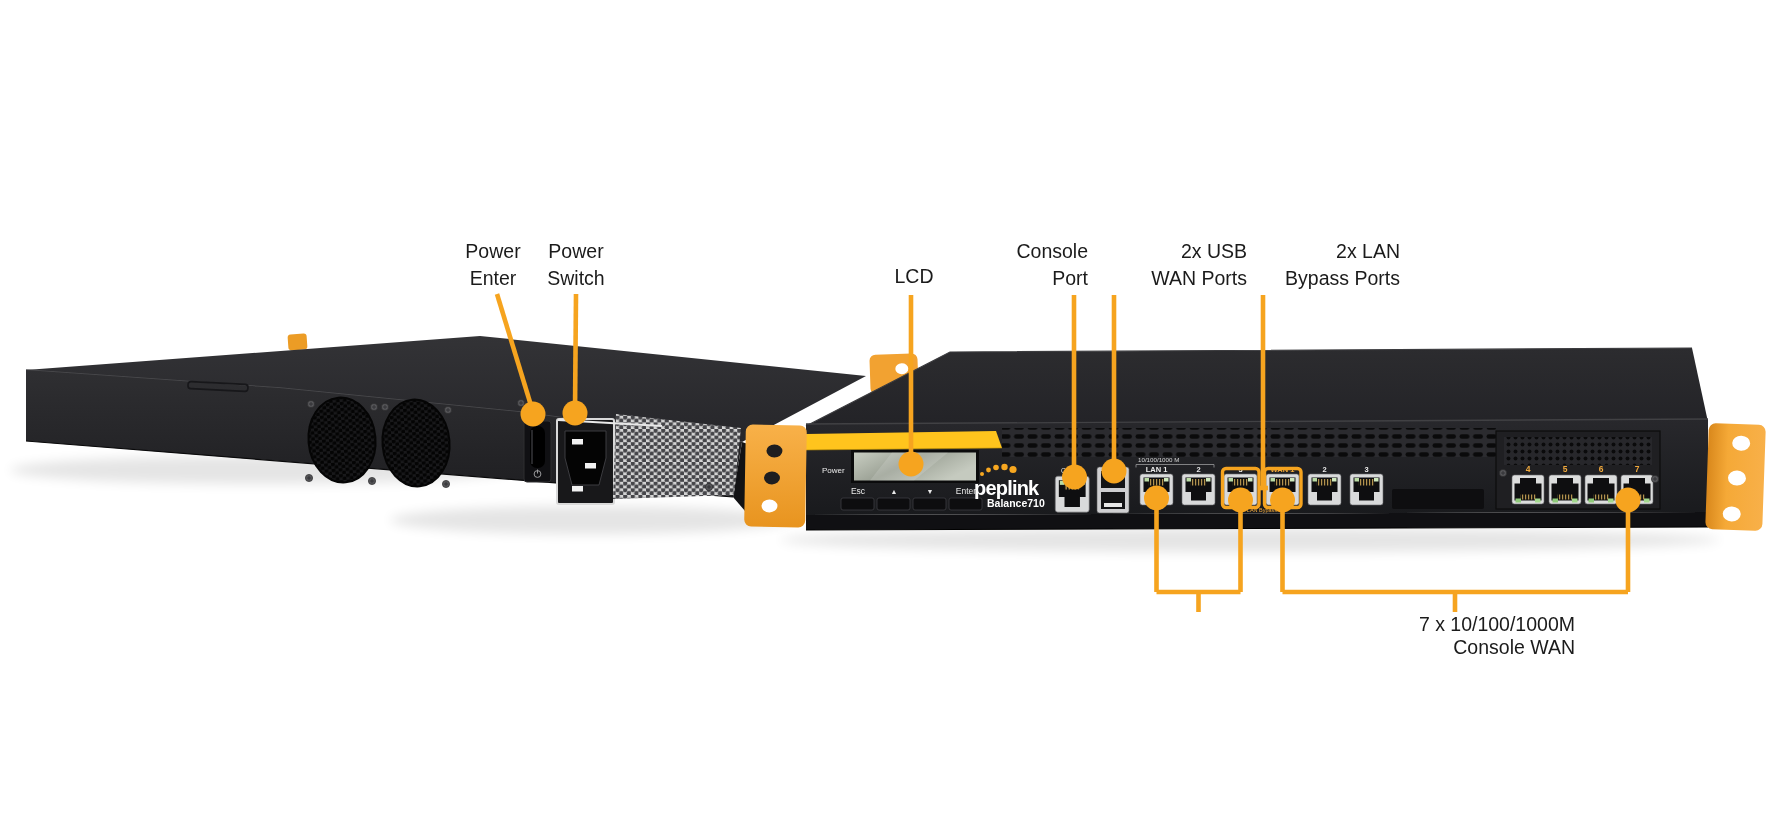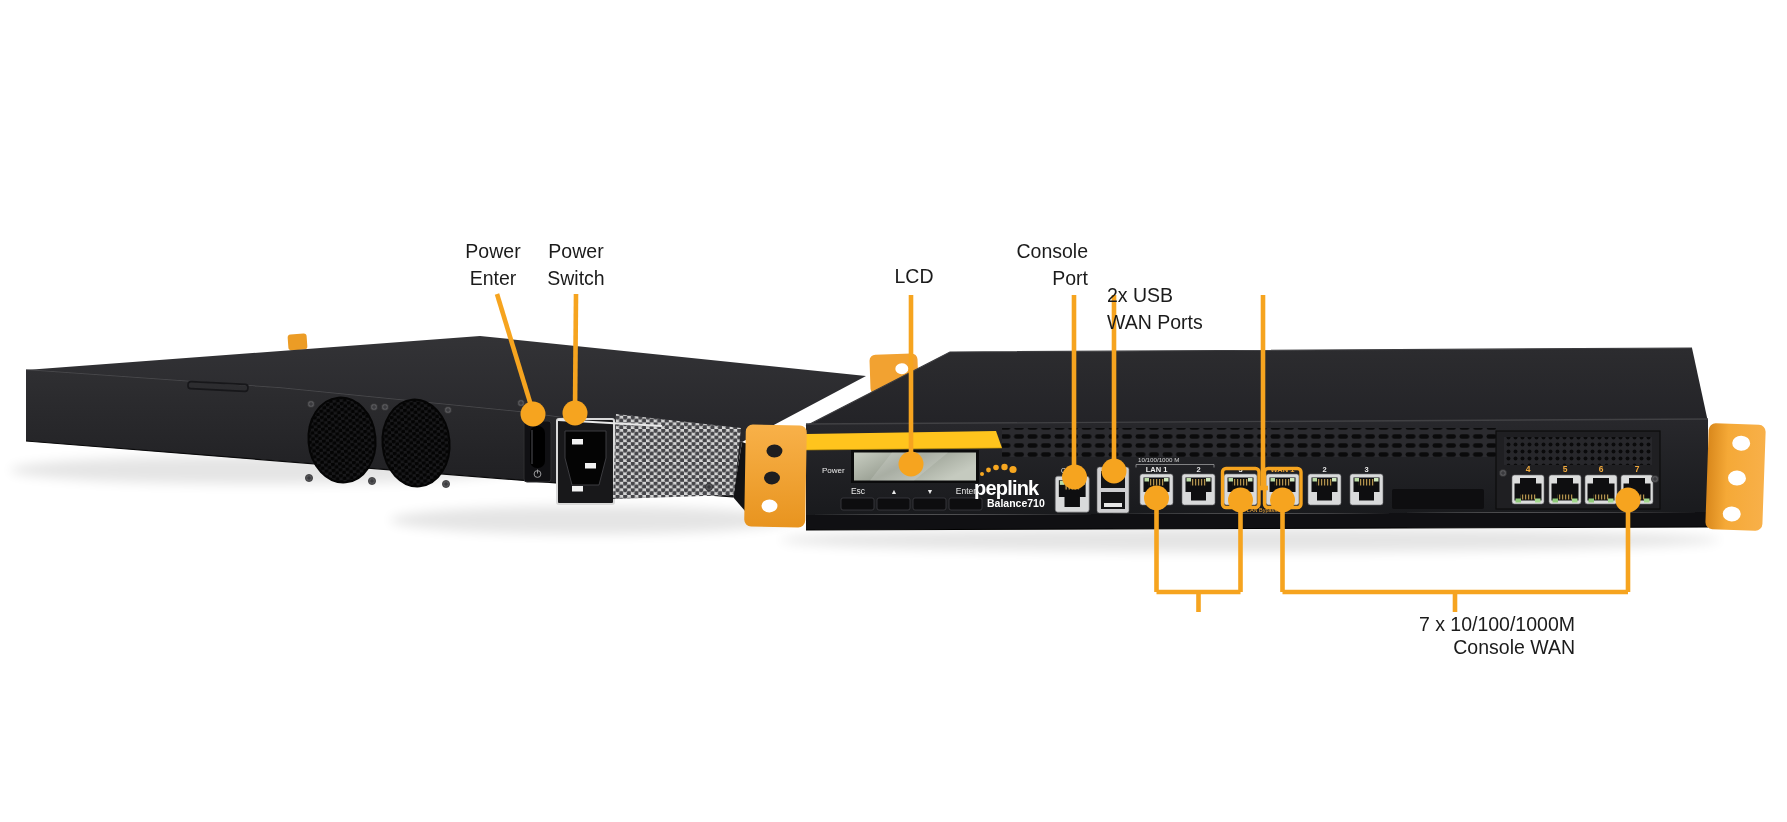--- a/index.html
+++ b/index.html
@@ -3,21 +3,21 @@
 <meta charset="utf-8">
 <style>
   html,body{margin:0;padding:0;background:#fff;}
   #canvas{position:relative;width:1787px;height:822px;background:#ffffff;overflow:hidden;
           font-family:"Liberation Sans",sans-serif;}
   #art{position:absolute;left:0;top:0;}
   .callout-label{position:absolute;color:#1b1b1b;font-size:19.5px;line-height:27px;z-index:5;}
   .callout-label .ln{display:block;}
   .ctr{text-align:center;}
   .rgt{text-align:right;}
-  .lft{text-align:left;margin-top:44px;}
+  .lft{text-align:right;}
   .bottom-label{line-height:23px;}
 </style>
 </head>
 <body>
 
 <div id="canvas">
 
   <div class="callout-label ctr" style="left:433px;top:238px;width:120px;">
     <span class="ln">Power</span>
     <span class="ln">Enter</span>
@@ -29,20 +29,24 @@
   <div class="callout-label ctr" style="left:854px;top:263px;width:120px;">
     <span class="ln">LCD</span>
   </div>
   <div class="callout-label rgt" style="left:978px;top:238px;width:110px;">
     <span class="ln">Console</span>
     <span class="ln">Port</span>
   </div>
   <div class="callout-label lft" style="left:1107px;top:238px;width:140px;">
     <span class="ln">2x USB</span>
     <span class="ln">WAN Ports</span>
+  </div>
+  <div class="callout-label lft" style="left:1240px;top:238px;width:160px;">
+    <span class="ln">2x LAN</span>
+    <span class="ln">Bypass Ports</span>
   </div>
   <div class="callout-label ctr bottom-label" style="left:1335px;top:613px;width:240px;text-align:right;">
     <span class="ln">7 x 10/100/1000M</span>
     <span class="ln">Console WAN</span>
   </div>
 
   <svg id="art" width="1787" height="822" viewBox="0 0 1787 822">
     <defs>
       <linearGradient id="gTopL" x1="0" y1="0" x2="0" y2="1">
         <stop offset="0" stop-color="#333336"></stop>

